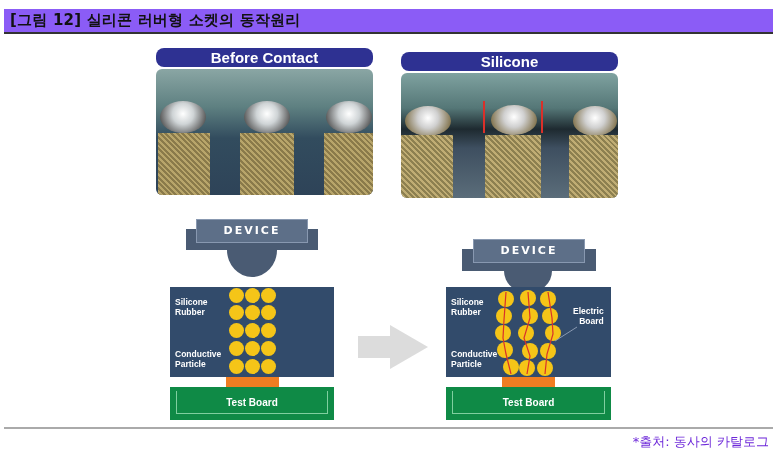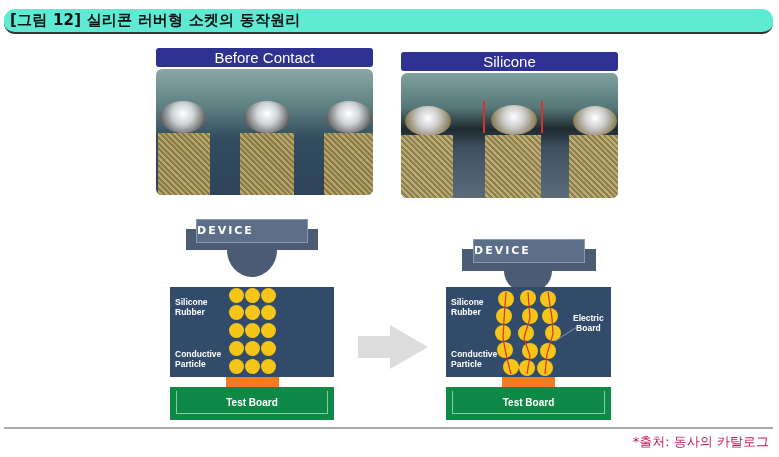--- a/index.html
+++ b/index.html
@@ -1,36 +1,36 @@
 <!DOCTYPE html>
 <html><head>
 <meta charset="utf-8">
 <style>
   html, body { margin:0; padding:0; background:#ffffff; }
   body { width:779px; height:457px; position:relative; overflow:hidden; font-family:"DejaVu Sans", sans-serif; }
-  .hdr { position:absolute; left:4px; top:9px; width:769px; height:23px; background:#5eead4; border-bottom:2px solid #333333;border-radius:11px; }
+  .hdr { position:absolute; left:4px; top:9px; width:769px; height:23px; background:#8b5cf6; border-bottom:2px solid #333333; }
   .hdr-title { position:absolute; left:6px; top:2px; font-size:15px; font-weight:bold; color:#111; letter-spacing:0.2px; white-space:nowrap; }
-  .ph-label { position:absolute; height:19px; background:#2e3192; color:#fff; border-radius:3px; font-family:"Liberation Sans", sans-serif; font-size:15px; text-align:center; line-height:19px; }
+  .ph-label { position:absolute; height:19px; background:#2e3192; color:#fff; border-radius:8px; font-family:"Liberation Sans", sans-serif; font-size:15px; text-align:center; line-height:19px;font-weight:bold; }
   .photo { position:absolute; border-radius:6px; overflow:hidden; }
   .ph-bg { position:absolute; inset:0; }
   .ball { position:absolute; border-radius:50%; }
   .pillar { position:absolute; }
   .dev-base { position:absolute; background:#4a5b73; }
-  .dev-top { position:absolute; background:#5d6f88; border:1px solid #8898b0; color:#fff; font-family:"DejaVu Sans", sans-serif; font-weight:bold; font-size:11px; letter-spacing:2px; }
+  .dev-top { position:absolute; background:#5d6f88; border:1px solid #8898b0; color:#fff; font-family:"DejaVu Sans", sans-serif; font-weight:bold; font-size:11px; letter-spacing:2px; text-align:center; }
   .dev-dome { position:absolute; background:#4a5b73; border-radius:0 0 50% 50% / 0 0 100% 100%; }
   .rubber { position:absolute; background:#324b6b; }
   .rlabel { position:absolute; color:#fff; font-family:"Liberation Sans", sans-serif; font-size:8.5px; font-weight:bold; line-height:10px; }
   .particle { position:absolute; width:15px; height:15px; border-radius:50%; background:#f5c518; }
   .pad { position:absolute; background:#ef7d22; }
   .board { position:absolute; background:#0f8a46; }
   .board-inner { position:absolute; border:1px solid #7fcf9f; border-top:none; }
   .board-label { position:absolute; color:#fff; font-family:"Liberation Sans", sans-serif; font-size:10px; font-weight:bold; text-align:center; width:100%; }
   .arrow { position:absolute; }
   .footer-line { position:absolute; left:4px; top:427px; width:769px; height:2px; background:#aaaaaa; }
-  .source { position:absolute; right:10px; top:433px; font-size:13px; color:#be185d; }
+  .source { position:absolute; right:10px; top:433px; font-size:13px; color:#6d28d9; }
 </style>
 </head>
 <body>
 
 <div class="hdr">
   <span class="hdr-title">[그림 12] 실리콘 러버형 소켓의 동작원리</span>
 </div>
 
 <div class="ph-label" style="left:156px;top:48px;width:217px;">Before Contact</div>
 <div class="photo" style="left:156px;top:69px;width:217px;height:126px;">
@@ -90,21 +90,21 @@
   <polygon points="0,11 32,11 32,0 70,22 32,44 32,33 0,33" fill="#dcdcdc"></polygon>
 </svg>
 
 <div class="dev-base" style="left:462px;top:249px;width:134px;height:22px;"></div>
 <div class="dev-top" style="left:473px;top:239px;width:110px;height:22px;line-height:22px;">DEVICE</div>
 <div class="dev-dome" style="left:504px;top:271px;width:48px;height:22px;"></div>
 
 <div class="rubber" style="left:446px;top:287px;width:165px;height:90px;"></div>
 <div class="rlabel" style="left:451px;top:297px;"><span>Silicone</span><br><span>Rubber</span></div>
 <div class="rlabel" style="left:451px;top:349px;"><span>Conductive</span><br><span>Particle</span></div>
-<div class="rlabel" style="left:573px;top:313px;text-align:center;"><span>Electric</span><br><span>Board</span></div>
+<div class="rlabel" style="left:573px;top:306px;text-align:right;"><span>Electric</span><br><span>Board</span></div>
 
 <svg style="position:absolute;left:494px;top:290px;" width="70" height="90">
   <g fill="#f5c518">
     <circle cx="12" cy="9" r="8"></circle>
       <circle cx="34" cy="8" r="8"></circle>
       <circle cx="54" cy="9" r="8"></circle>
     <circle cx="10" cy="26" r="8"></circle>
       <circle cx="36" cy="26" r="8"></circle>
       <circle cx="56" cy="26" r="8"></circle>
     <circle cx="9" cy="43" r="8"></circle>

